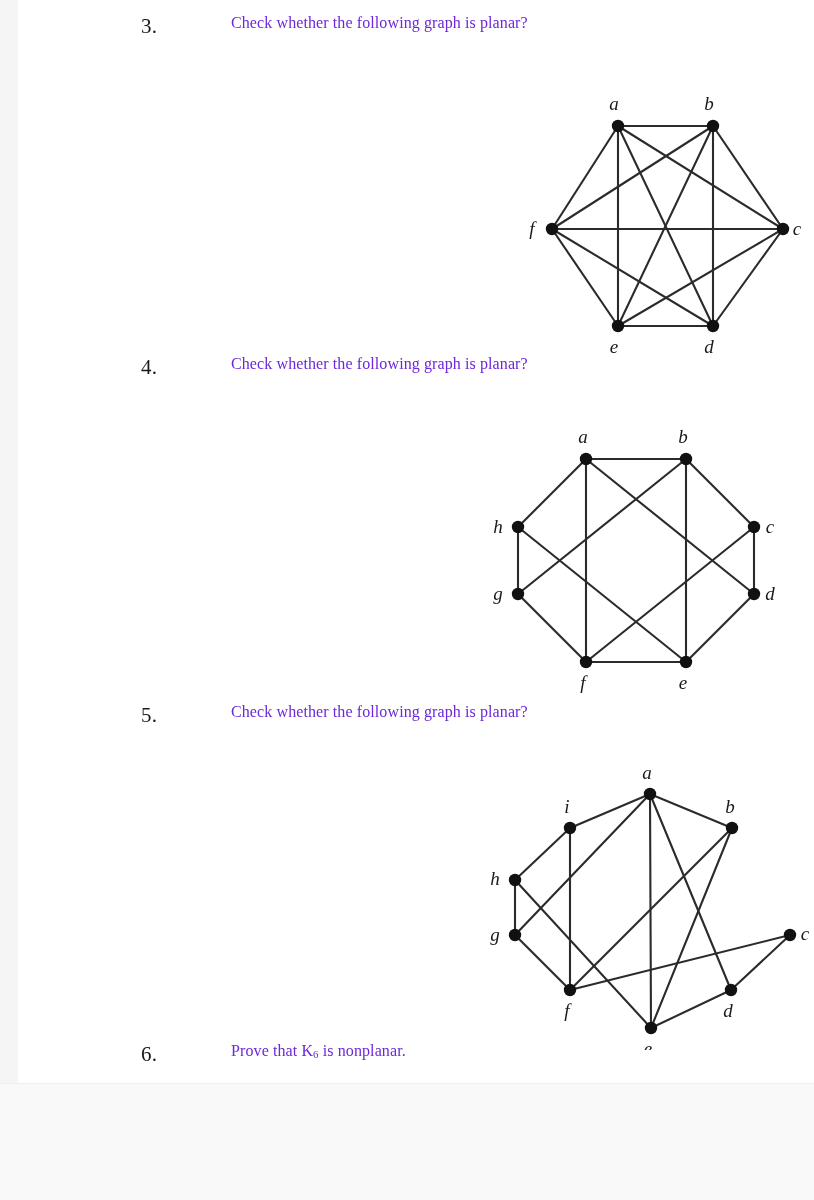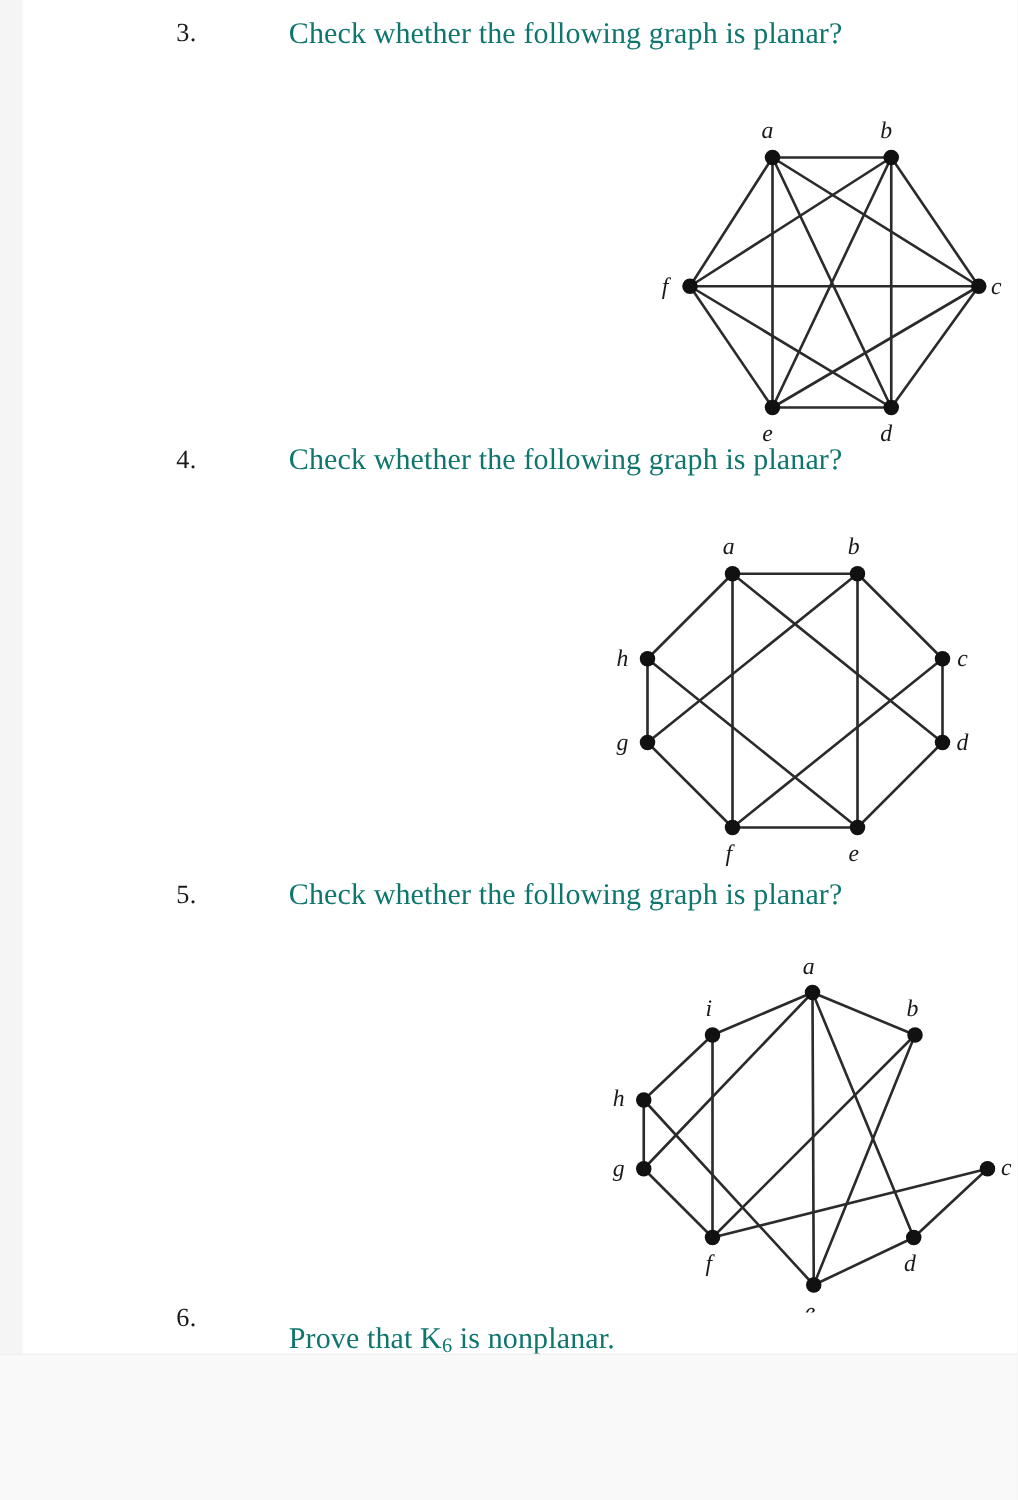--- a/index.html
+++ b/index.html
@@ -39,22 +39,22 @@
   .qnum {
     position: absolute;
     left: 123px;
     font-size: 21px;
     color: #1a1a1a;
     letter-spacing: 0.2px;
   }
   .qtext {
     position: absolute;
     left: 213px;
-    font-size: 24px;
-    color: #0f766e;
+    font-size: 16px;
+    color: #6d28d9;
     white-space: nowrap;
     letter-spacing: 0.1px;
     text-align: center;
   }
   .qtext sub {
     font-size: 0.68em;
     vertical-align: -0.22em;
   }
   .figure {
     position: absolute;
@@ -195,21 +195,21 @@
           <text x="45" y="201" class="vlabel" text-anchor="middle">g</text>
           <circle cx="65" cy="140" r="6.2" class="vertex"></circle>
           <text x="45" y="145" class="vlabel" text-anchor="middle">h</text>
           <circle cx="120" cy="88" r="6.2" class="vertex"></circle>
           <text x="117" y="73" class="vlabel" text-anchor="middle">i</text>
         </svg>
       </div>
 
     <div class="qrow" style="top:1042px;">
       <span class="qnum" style="top:0;">6.</span>
-      <span class="qtext" style="top:16px;"><span>Prove that K</span><sub>6</sub><span> is nonplanar.</span></span>
+      <span class="qtext" style="top:0;"><span>Prove that K</span><sub>6</sub><span> is nonplanar.</span></span>
     </div>
 
   </div>
 
   <div id="navbar">
     
     
   </div>
 
 </div>

